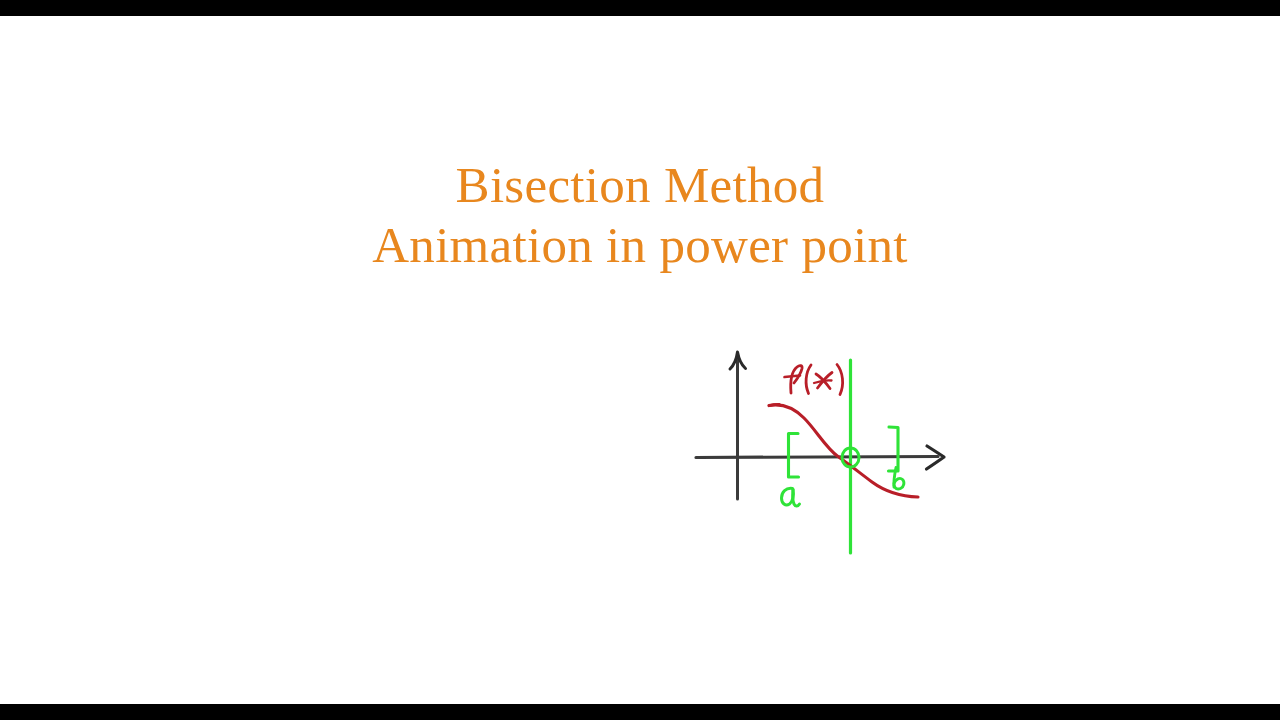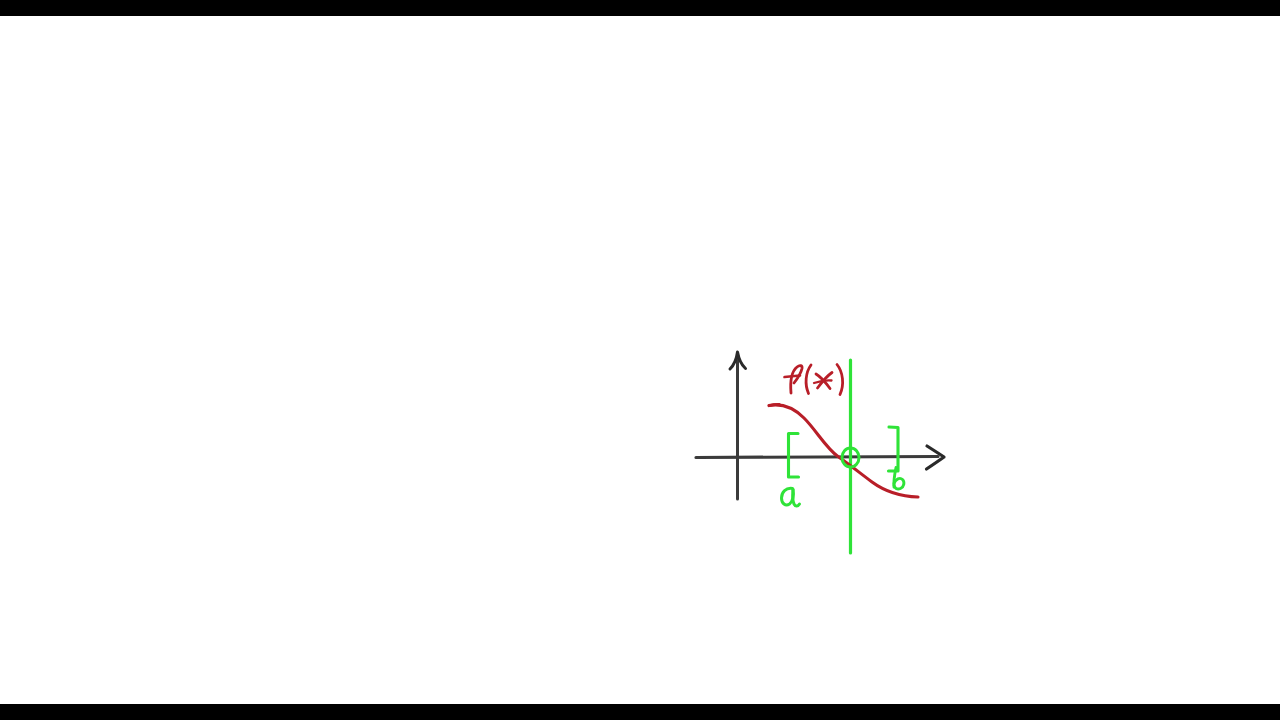--- a/index.html
+++ b/index.html
@@ -73,20 +73,22 @@
 </head>
 <body>
 
 <div id="slide-frame">
 
   <div id="letterbox-top"></div>
 
   <div id="slide-canvas">
 
     <div id="title-block">
+      <span class="title-line">Bisection Method</span>
+      <span class="title-line">Animation in power point</span>
     </div>
 
     <div id="figure-area">
       <svg id="figure-svg" viewBox="0 0 300 240" xmlns="http://www.w3.org/2000/svg">
 
         <g>
           <path d="M 57.5 178 L 57.5 36" stroke="#3b3b3b" stroke-width="3" fill="none" stroke-linecap="round"></path>
           <path d="M 50 48 Q 56 42 57.5 31 Q 59.5 42 65.5 47.5" stroke="#2a2a2a" stroke-width="3" fill="none" stroke-linecap="round" stroke-linejoin="round"></path>
         </g>
 

